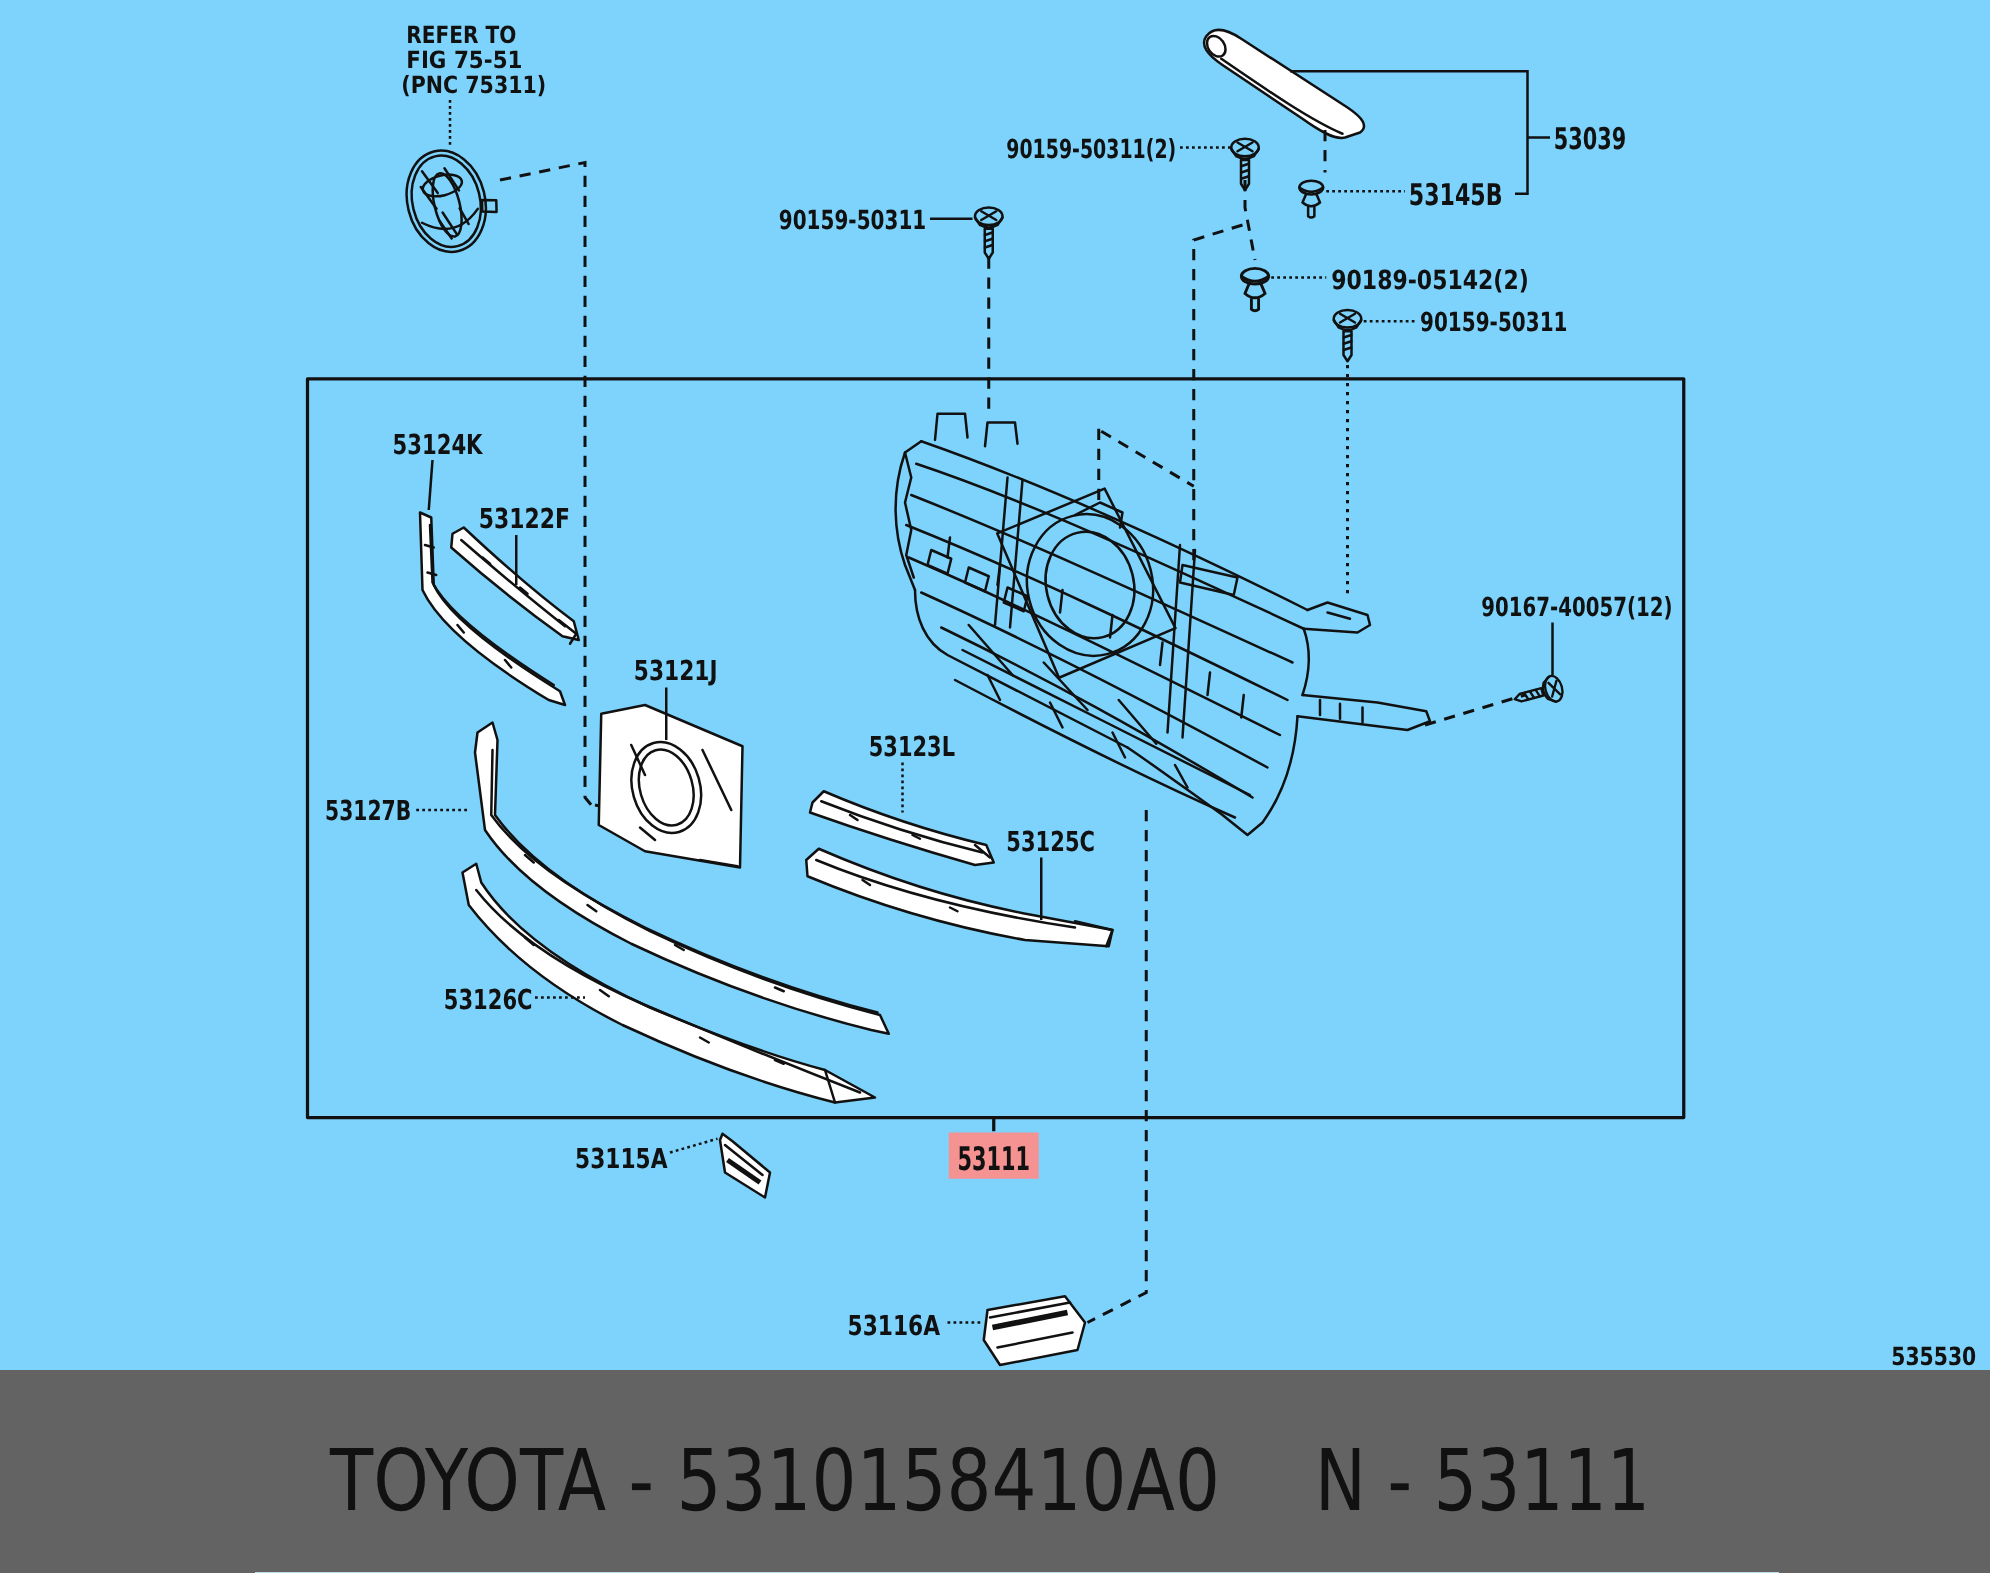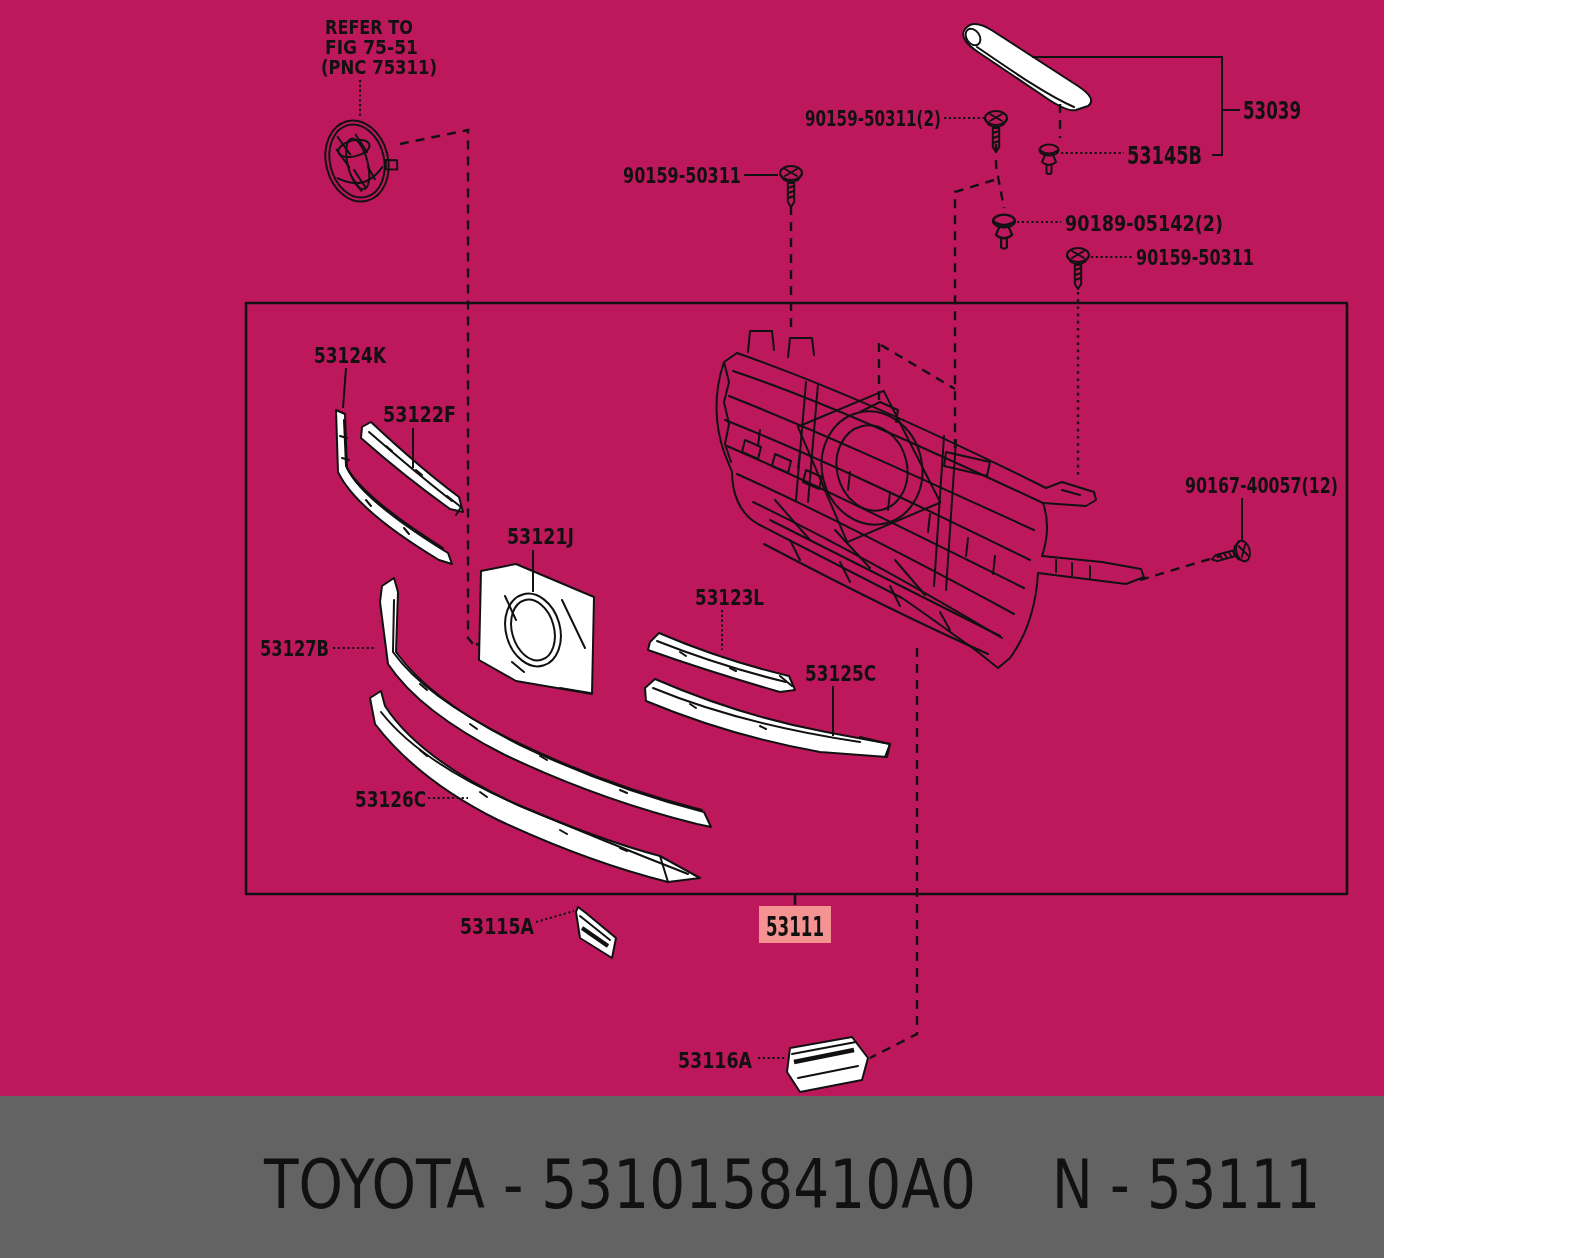--- a/index.html
+++ b/index.html
@@ -1,16 +1,16 @@
 <!DOCTYPE html>
 <html><head>
 <meta charset="utf-8">
 <style>
   html,body{margin:0;padding:0;background:#fff;}
-  .stage{position:relative;width:1384px;height:1258px;background:#be185d;overflow:hidden;
+  .stage{position:relative;width:1592px;height:1258px;background:#7dd3fc;overflow:hidden;
          font-family:"DejaVu Sans","Liberation Sans",sans-serif;}
   svg{display:block}
   svg text{font-family:"DejaVu Sans","Liberation Sans",sans-serif;font-weight:bold;fill:#111;}
   svg text.footer-txt{font-weight:normal;}
   .ln{stroke:#111;fill:none;stroke-width:2;stroke-linecap:round;stroke-linejoin:round;}
   .ln3{stroke:#111;fill:none;stroke-width:2.6;stroke-linejoin:round;}
   .part{stroke:#111;fill:#ffffff;stroke-width:2;stroke-linejoin:round;}
   .dot{stroke:#111;fill:none;stroke-width:2;stroke-dasharray:2.2,2.6;}
   .dash{stroke:#111;fill:none;stroke-width:2.4;stroke-dasharray:9,7;}
   .fdot{stroke:#111;fill:none;stroke-width:2.4;stroke-dasharray:2.6,4.6;}

